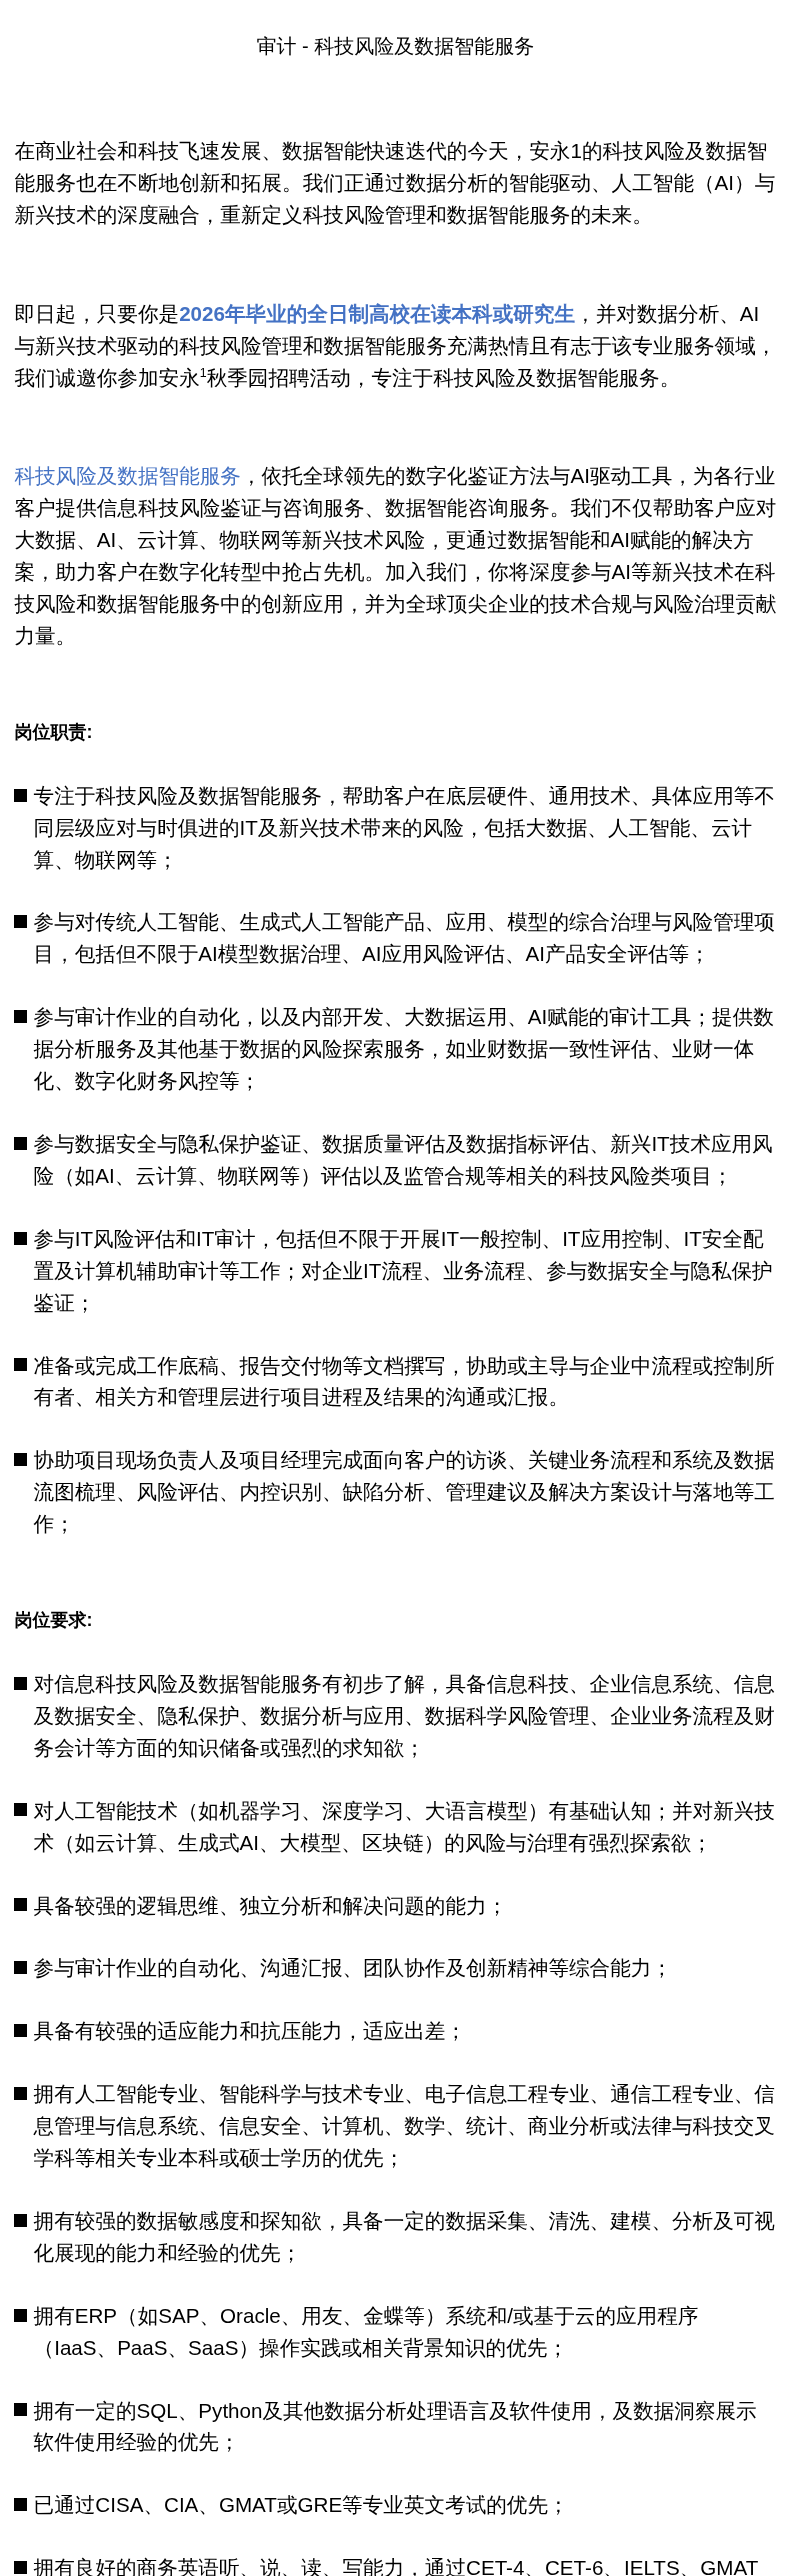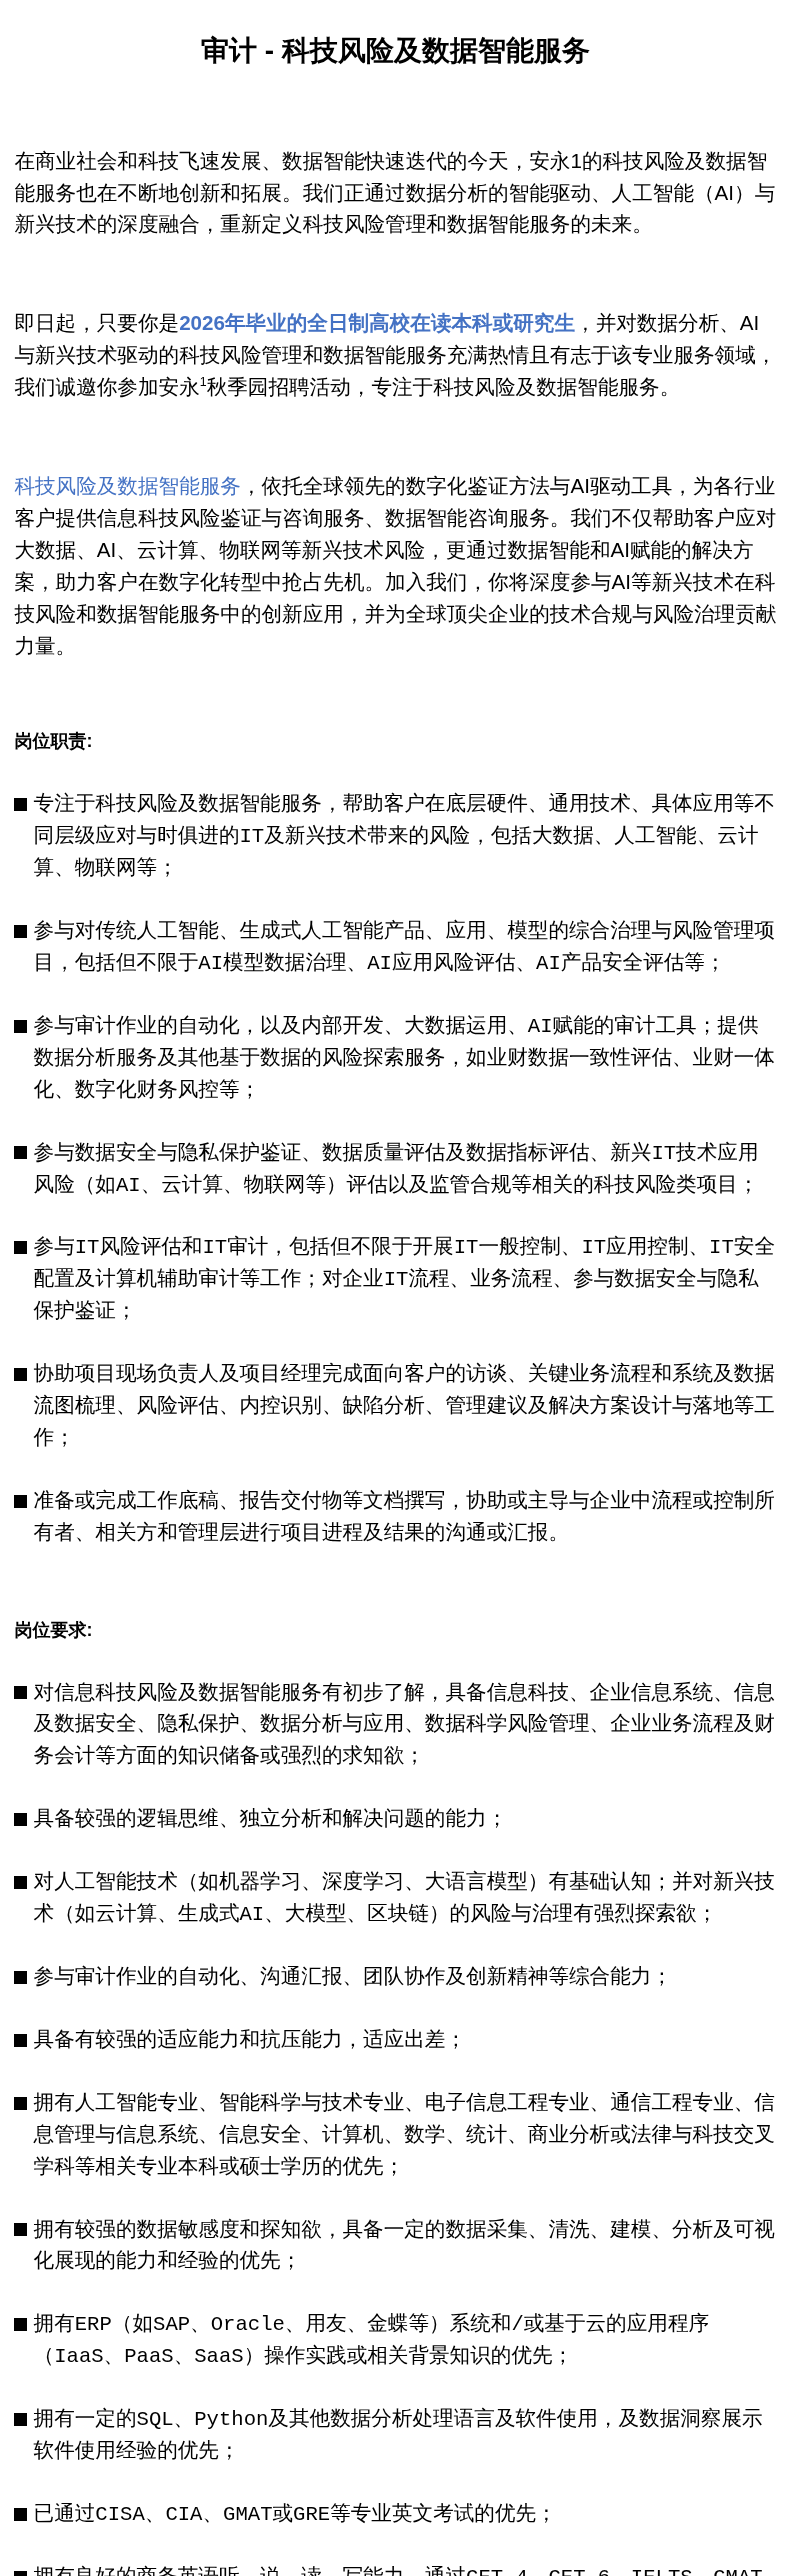--- a/index.html
+++ b/index.html
@@ -11,22 +11,22 @@
     width: 792px;
     font-family: "Liberation Sans", "DejaVu Sans", sans-serif;
     color: #000000;
   }
   .doc {
     padding: 18.5px 15.5px 31px 14.4px;
     font-size: 20.6px;
     line-height: 1.55;
   }
   .title {
-    font-size: 28px;
-    font-weight: bold;
+    font-size: 20px;
+    font-weight: normal;
     text-align: center;
     margin: 15.5px 0 77px 0;
     line-height: 1.2;
   }
   .para {
     margin: 0 0 67px 0;
     text-align: left;
   }
   .heading {
     font-size: 18px;
@@ -46,21 +46,20 @@
   }
   ul.bullets {
     list-style: none;
     margin: 0 0 67px 0;
     padding: 0;
   }
   ul.bullets li {
     display: flex;
     align-items: flex-start;
     margin: 0 0 31px 0;
-    font-family: Liberation Mono, monospace;
   }
   ul.bullets li:last-child {
     margin-bottom: 0;
   }
   .marker {
     flex: 0 0 auto;
     width: 13px;
     height: 13px;
     background: #000000;
     margin: 8.8px 6.2px 0 0;
@@ -106,42 +105,42 @@
     <li>
       <span class="marker"></span>
       <span class="bullet-text">参与数据安全与隐私保护鉴证、数据质量评估及数据指标评估、新兴IT技术应用风险（如AI、云计算、物联网等）评估以及监管合规等相关的科技风险类项目；</span>
     </li>
     <li>
       <span class="marker"></span>
       <span class="bullet-text">参与IT风险评估和IT审计，包括但不限于开展IT一般控制、IT应用控制、IT安全配置及计算机辅助审计等工作；对企业IT流程、业务流程、参与数据安全与隐私保护鉴证；</span>
     </li>
     <li>
       <span class="marker"></span>
-      <span class="bullet-text">协助项目现场负责人及项目经理完成面向客户的访谈、关键业务流程和系统及数据流图梳理、风险评估、内控识别、缺陷分析、管理建议及解决方案设计与落地等工作；</span>
+      <span class="bullet-text">准备或完成工作底稿、报告交付物等文档撰写，协助或主导与企业中流程或控制所有者、相关方和管理层进行项目进程及结果的沟通或汇报。</span>
     </li>
     <li>
       <span class="marker"></span>
-      <span class="bullet-text">准备或完成工作底稿、报告交付物等文档撰写，协助或主导与企业中流程或控制所有者、相关方和管理层进行项目进程及结果的沟通或汇报。</span>
+      <span class="bullet-text">协助项目现场负责人及项目经理完成面向客户的访谈、关键业务流程和系统及数据流图梳理、风险评估、内控识别、缺陷分析、管理建议及解决方案设计与落地等工作；</span>
     </li>
   </ul>
 
   <h2 class="heading">岗位要求:</h2>
 
   <ul class="bullets">
     <li>
       <span class="marker"></span>
       <span class="bullet-text">对信息科技风险及数据智能服务有初步了解，具备信息科技、企业信息系统、信息及数据安全、隐私保护、数据分析与应用、数据科学风险管理、企业业务流程及财务会计等方面的知识储备或强烈的求知欲；</span>
     </li>
     <li>
       <span class="marker"></span>
-      <span class="bullet-text">具备较强的逻辑思维、独立分析和解决问题的能力；</span>
+      <span class="bullet-text">对人工智能技术（如机器学习、深度学习、大语言模型）有基础认知；并对新兴技术（如云计算、生成式AI、大模型、区块链）的风险与治理有强烈探索欲；</span>
     </li>
     <li>
       <span class="marker"></span>
-      <span class="bullet-text">对人工智能技术（如机器学习、深度学习、大语言模型）有基础认知；并对新兴技术（如云计算、生成式AI、大模型、区块链）的风险与治理有强烈探索欲；</span>
+      <span class="bullet-text">具备较强的逻辑思维、独立分析和解决问题的能力；</span>
     </li>
     <li>
       <span class="marker"></span>
       <span class="bullet-text">参与审计作业的自动化、沟通汇报、团队协作及创新精神等综合能力；</span>
     </li>
     <li>
       <span class="marker"></span>
       <span class="bullet-text">具备有较强的适应能力和抗压能力，适应出差；</span>
     </li>
     <li>

